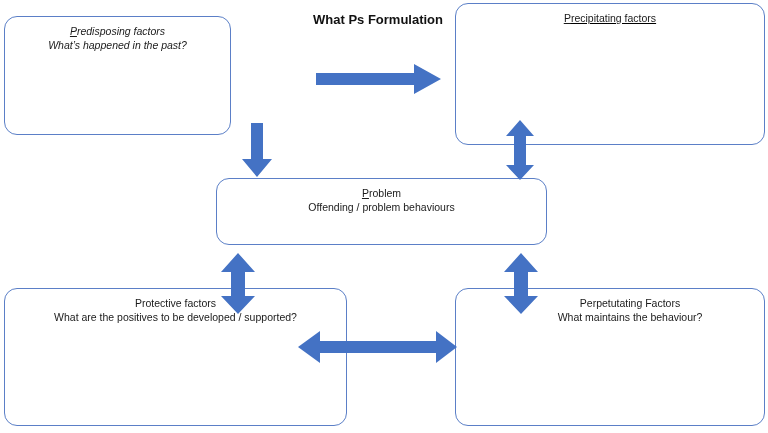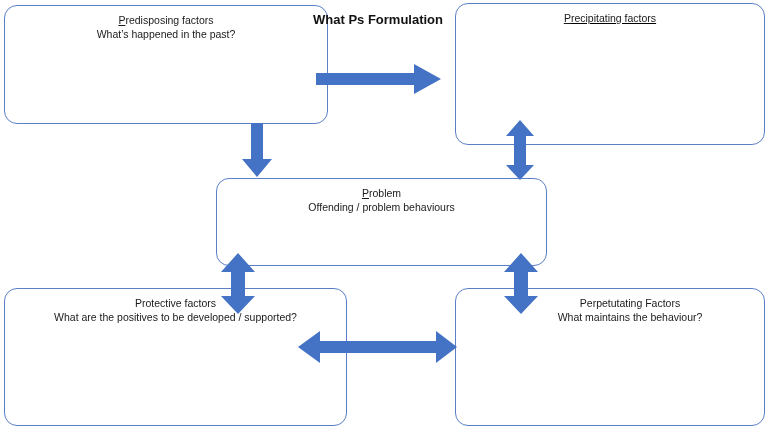--- a/index.html
+++ b/index.html
@@ -39,23 +39,23 @@
     text-decoration: underline;
   }
   .node .line {
     font-size: 10.5px;
     color: #1a1a1a;
     line-height: 14px;
     white-space: nowrap;
   }
 
   
-  #node-predisposing { left: 4px;   top: 5px;   width: 324px; height: 119px; }
+  #node-predisposing { left: 4px;   top: 16px;   width: 227px; height: 119px; font-style: italic; }
   #node-precipitating{ left: 455px; top: 3px;   width: 310px; height: 142px; text-decoration: underline; }
-  #node-problem      { left: 216px; top: 178px; width: 331px; height: 88px;  }
+  #node-problem      { left: 216px; top: 178px; width: 331px; height: 67px;  }
   #node-protective   { left: 4px;   top: 288px; width: 343px; height: 138px; }
   #node-perpetuating { left: 455px; top: 288px; width: 310px; height: 138px; padding-left: 40px; }
 
   
   #diagram-title {
     position: absolute;
     left: 313px;
     top: 12px;
     font-size: 13px;
     font-weight: bold;

